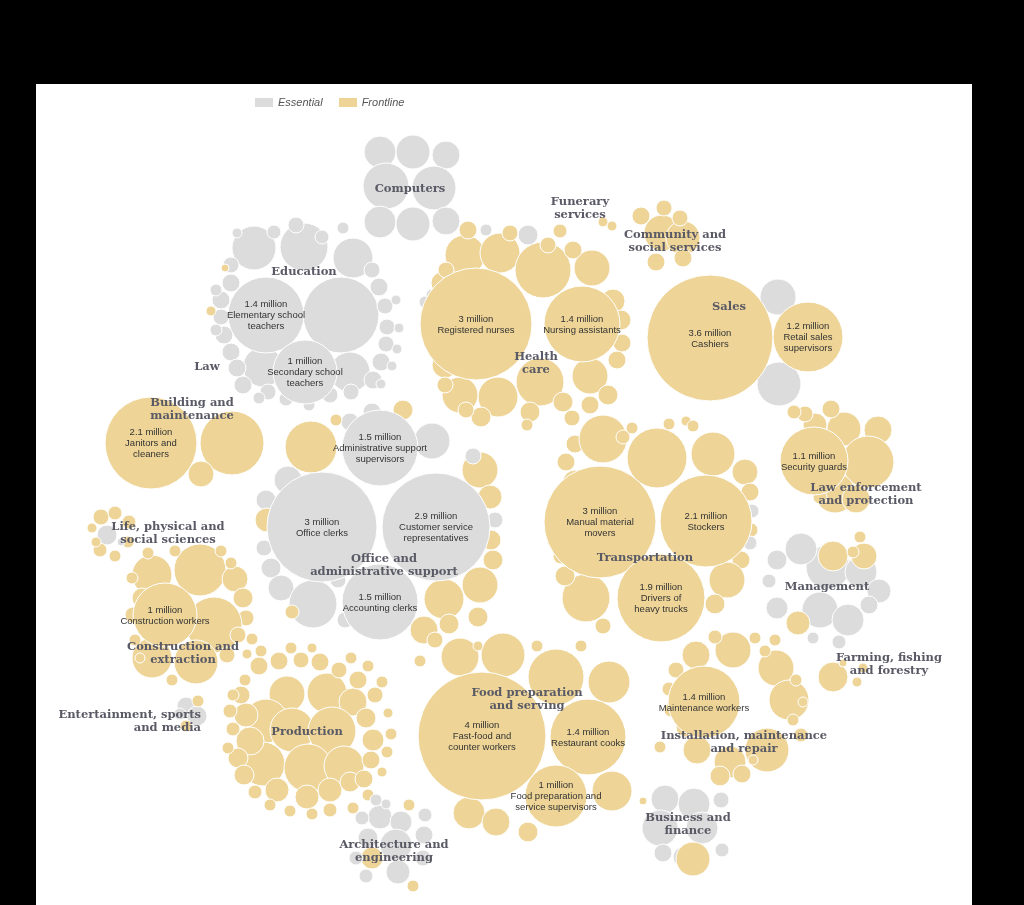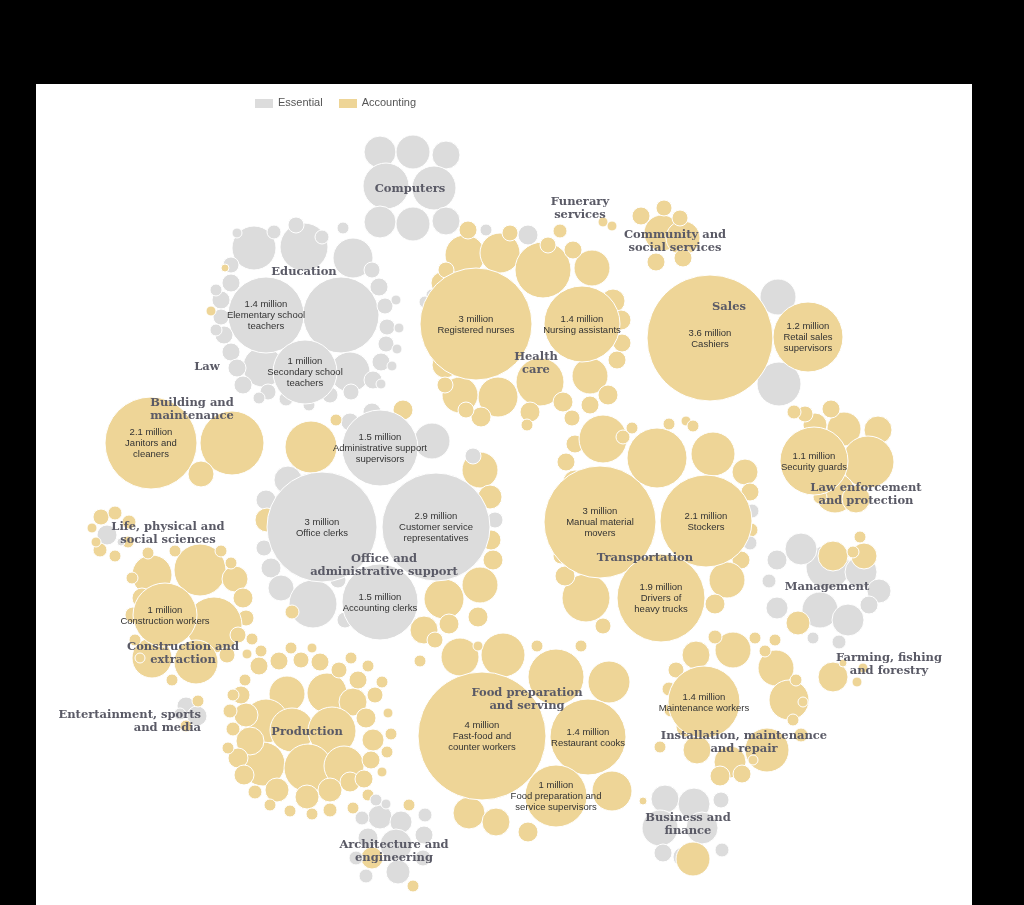--- a/index.html
+++ b/index.html
@@ -1,37 +1,37 @@
 <!DOCTYPE html>
 <html><head>
 <meta charset="utf-8">
 <style>
   html, body { margin: 0; padding: 0; background: #000; }
   body { width: 1024px; height: 905px; position: relative; overflow: hidden; font-family: "Liberation Sans", sans-serif; }
   .panel { position: absolute; left: 36px; top: 84px; width: 936px; height: 821px; background: #fff; }
   .legend { position: absolute; left: 255px; top: 96px; display: flex; align-items: center; font-size: 11px; color: #555; }
   .legend .sw { width: 18px; height: 9px; margin-right: 5px; display: inline-block; }
-  .legend .item { display: flex; align-items: flex-end; margin-right: 16px; }
+  .legend .item { display: flex; align-items: center; margin-right: 16px; font-style: italic; }
   svg.chart { position: absolute; left: 0; top: 0; }
   .grp-label { font-family: "DejaVu Serif", serif; font-weight: bold; font-size: 11.5px; fill: #5a5a66; }
   .occ-label { font-family: "Liberation Sans", sans-serif; font-size: 9.5px; fill: #333; }
 </style>
 </head>
 <body>
 
 <div class="panel"></div>
 
 <div class="legend">
   <div class="item">
     <span class="sw" style="background:#dcdcdc"></span>
     <span>Essential</span>
   </div>
   <div class="item">
     <span class="sw" style="background:#eed597"></span>
-    <span>Accounting</span>
+    <span>Frontline</span>
   </div>
 </div>
 
 <svg class="chart" width="1024" height="905">
   <g id="bubbles">
       <circle cx="380" cy="152" r="16" fill="#dcdcdc" stroke="#fff" stroke-width="1"></circle>
       <circle cx="413" cy="152" r="17" fill="#dcdcdc" stroke="#fff" stroke-width="1"></circle>
       <circle cx="446" cy="155" r="14" fill="#dcdcdc" stroke="#fff" stroke-width="1"></circle>
       <circle cx="386" cy="186" r="23" fill="#dcdcdc" stroke="#fff" stroke-width="1"></circle>
       <circle cx="434" cy="188" r="22" fill="#dcdcdc" stroke="#fff" stroke-width="1"></circle>

